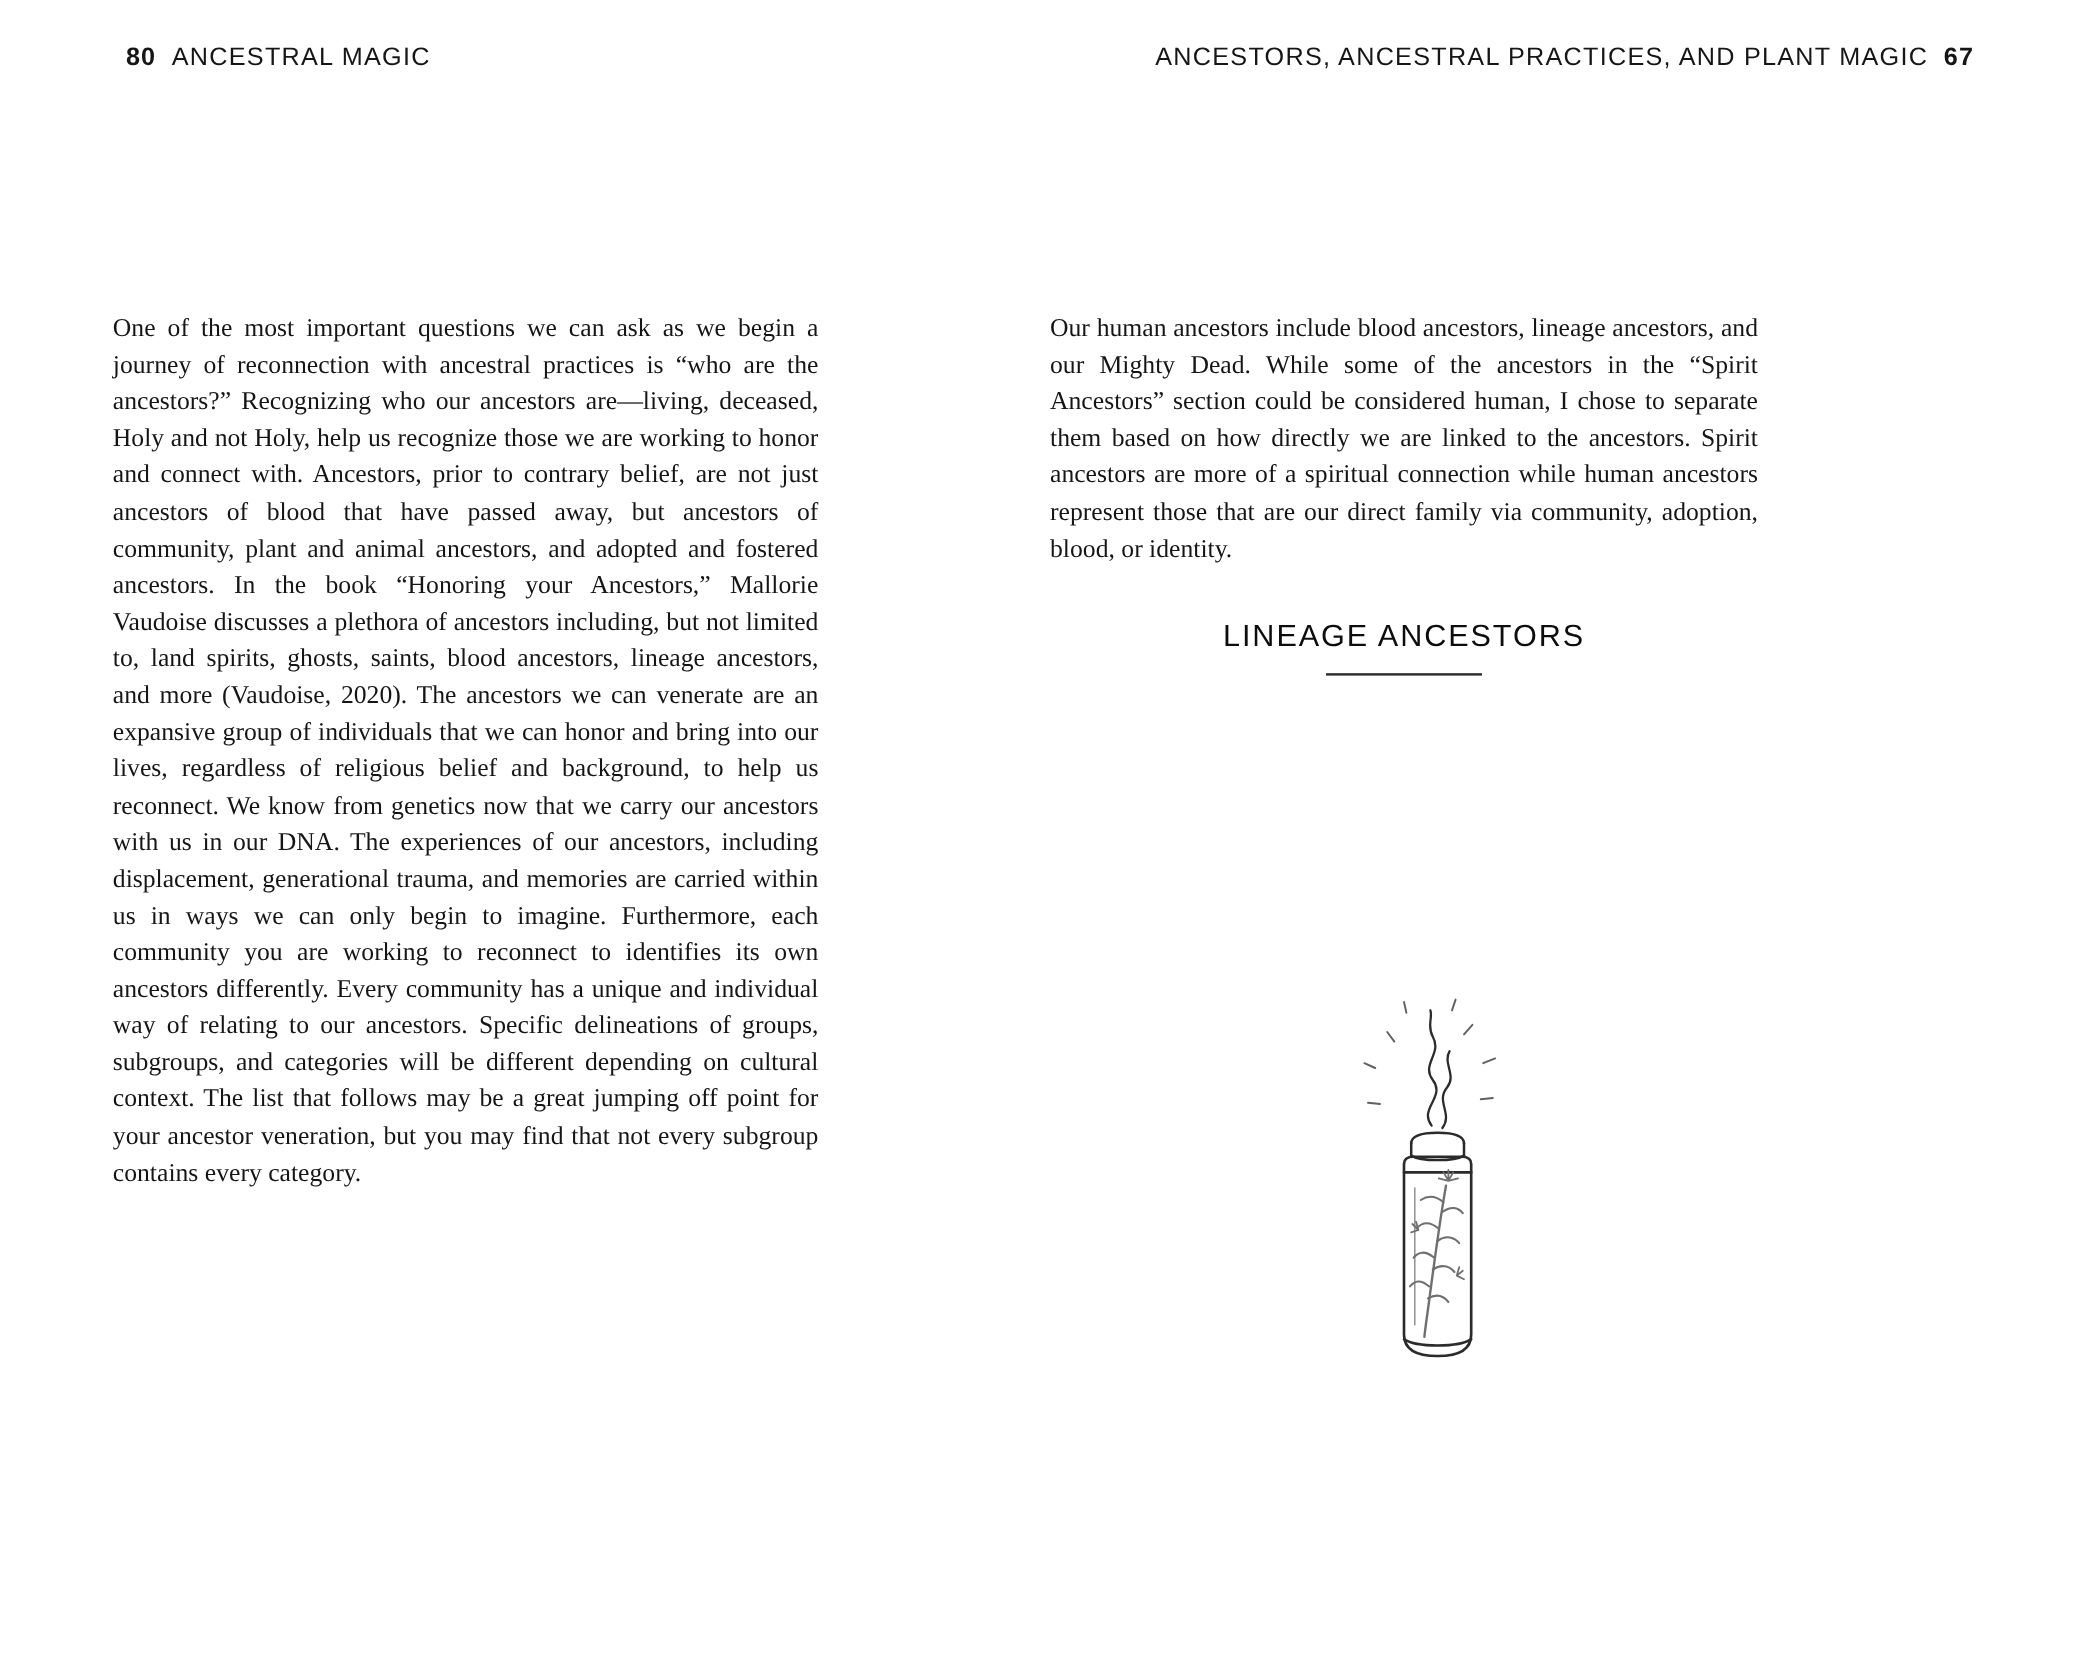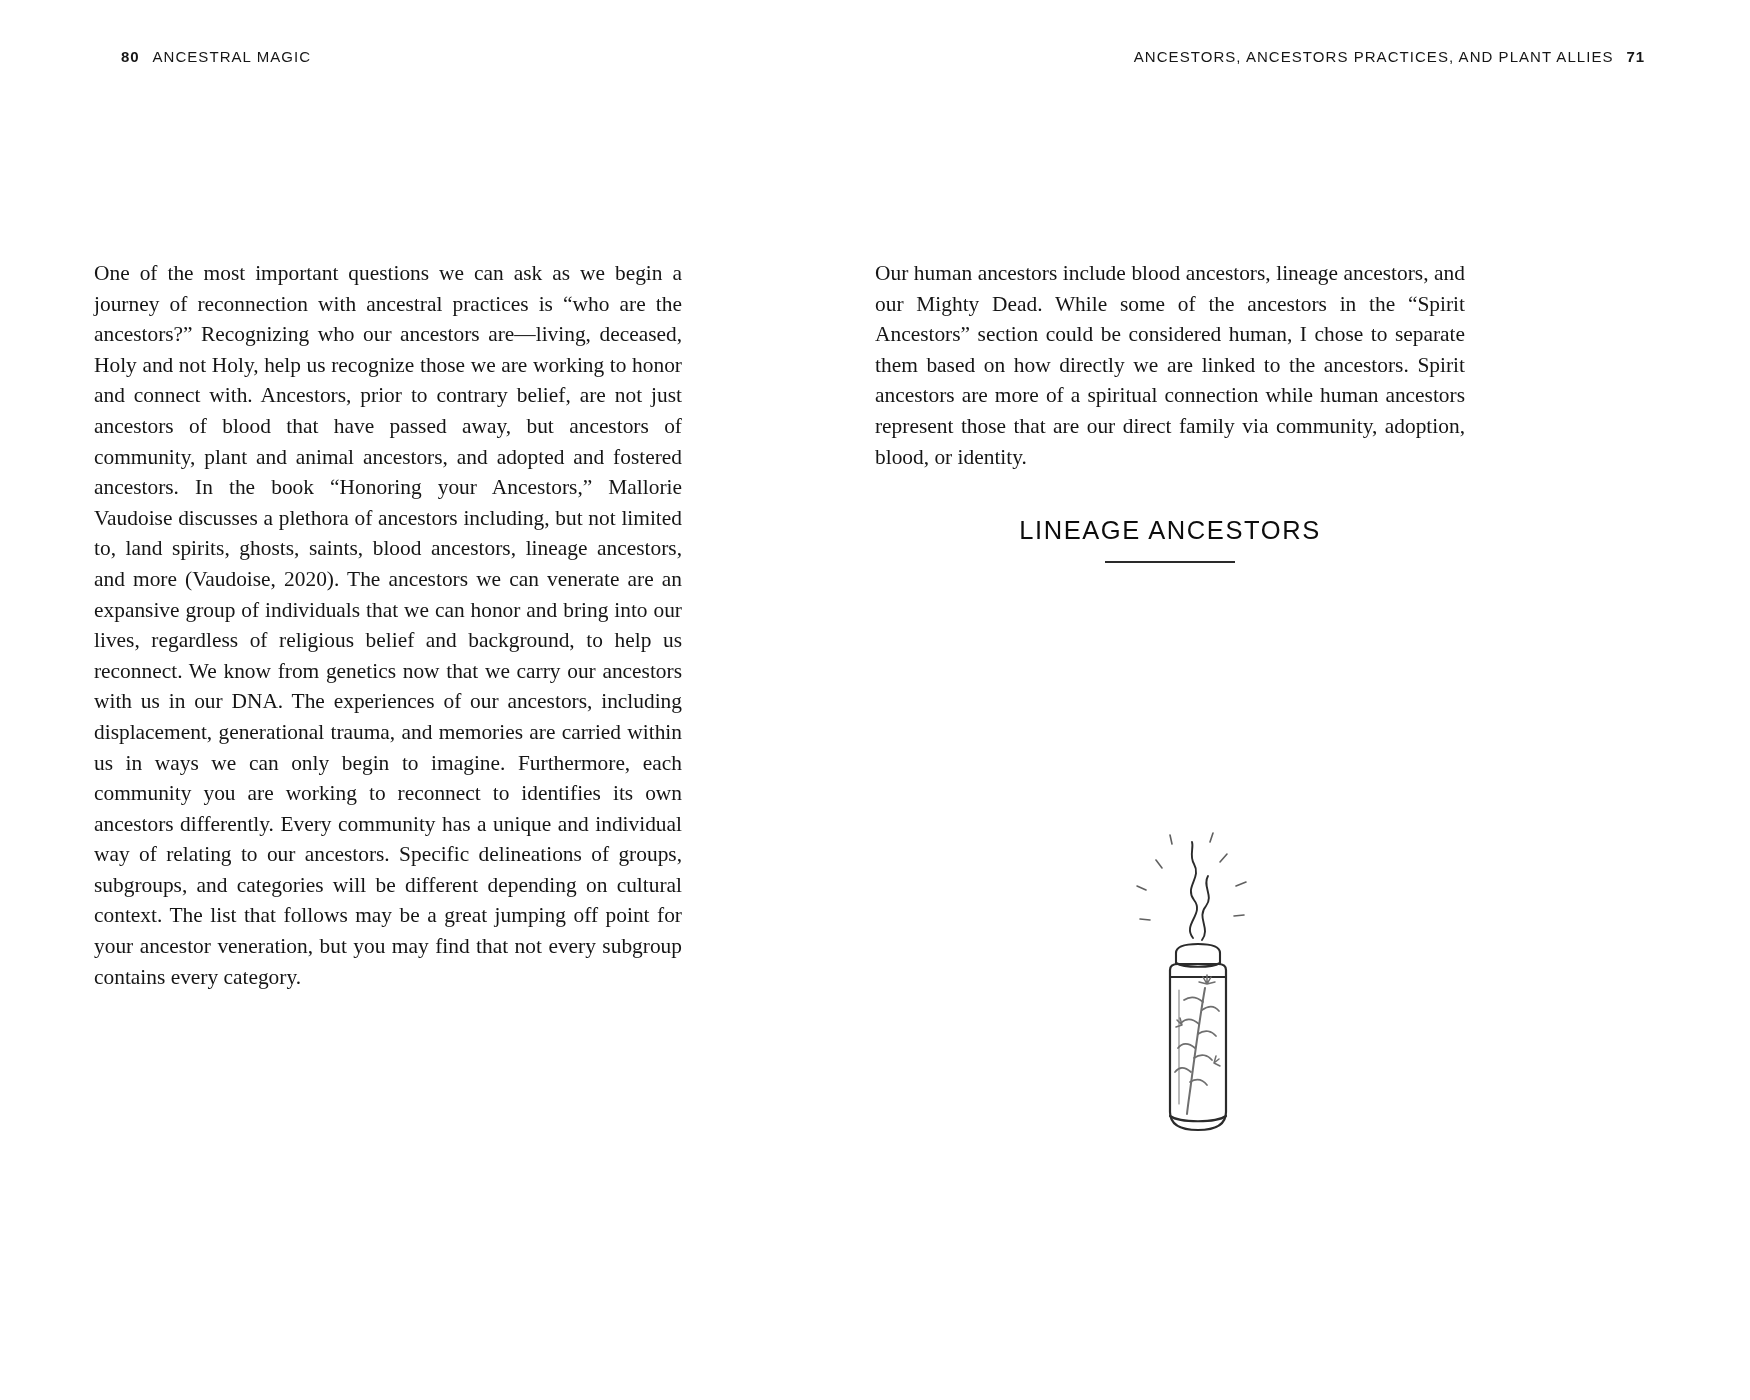--- a/index.html
+++ b/index.html
@@ -13,27 +13,26 @@
     height: 1400px;
     background: #ffffff;
     overflow: hidden;
     font-family: "Liberation Serif", "DejaVu Serif", serif;
     color: #111111;
   }
 
   
   .running-head {
     position: absolute;
-    top: 48px;
+    top: 36px;
     font-family: "Liberation Sans", "DejaVu Sans", sans-serif;
-    font-size: 15px;
+    font-size: 21px;
     letter-spacing: 1.05px;
     color: #161616;
     white-space: nowrap;
-    margin-left: 16px;
   }
   .running-head.left { left: 105px; }
   .running-head.right { right: 105px; text-align: right; }
   .folio {
     font-weight: 700;
     letter-spacing: 0.9px;
   }
   .running-head.left .folio { margin-right: 13px; }
   .running-head.right .folio { margin-left: 13px; }
   .rh-text { font-weight: 400; }
@@ -110,21 +109,21 @@
 </head>
 <body>
 
 <div class="page">
 
   <div class="running-head left">
     <span class="folio">80</span><span class="rh-text">ANCESTRAL MAGIC</span>
   </div>
 
   <div class="running-head right">
-    <span class="rh-text">ANCESTORS, ANCESTORS PRACTICES, AND PLANT ALLIES</span><span class="folio">71</span>
+    <span class="rh-text">ANCESTORS, ANCESTRAL PRACTICES, AND PLANT MAGIC</span><span class="folio">67</span>
   </div>
 
   <div class="col col-left">
     <p class="body">One of the most important questions we can ask as we begin a journey of reconnection with ancestral practices is “who are the ancestors?” Recognizing who our ancestors are—living, deceased, Holy and not Holy, help us recognize those we are working to honor and connect with. Ancestors, prior to contrary belief, are not just ancestors of blood that have passed away, but ancestors of community, plant and animal ancestors, and adopted and fostered ancestors. In the book “Honoring your Ancestors,” Mallorie Vaudoise discusses a plethora of ancestors including, but not limited to, land spirits, ghosts, saints, blood ancestors, lineage ancestors, and more (Vaudoise, 2020). The ancestors we can venerate are an expansive group of individuals that we can honor and bring into our lives, regardless of religious belief and background, to help us reconnect. We know from genetics now that we carry our ancestors with us in our DNA. The experiences of our ancestors, including displacement, generational trauma, and memories are carried within us in ways we can only begin to imagine. Furthermore, each community you are working to reconnect to identifies its own ancestors differently. Every community has a unique and individual way of relating to our ancestors. Specific delineations of groups, subgroups, and categories will be different depending on cultural context. The list that follows may be a great jumping off point for your ancestor veneration, but you may find that not every subgroup contains every category.</p>
   </div>
 
   <div class="col col-right">
 
 
     <p class="body">Our human ancestors include blood ancestors, lineage ancestors, and our Mighty Dead. While some of the ancestors in the “Spirit Ancestors” section could be considered human, I chose to separate them based on how directly we are linked to the ancestors. Spirit ancestors are more of a spiritual connection while human ancestors represent those that are our direct family via community, adoption, blood, or identity.</p>

